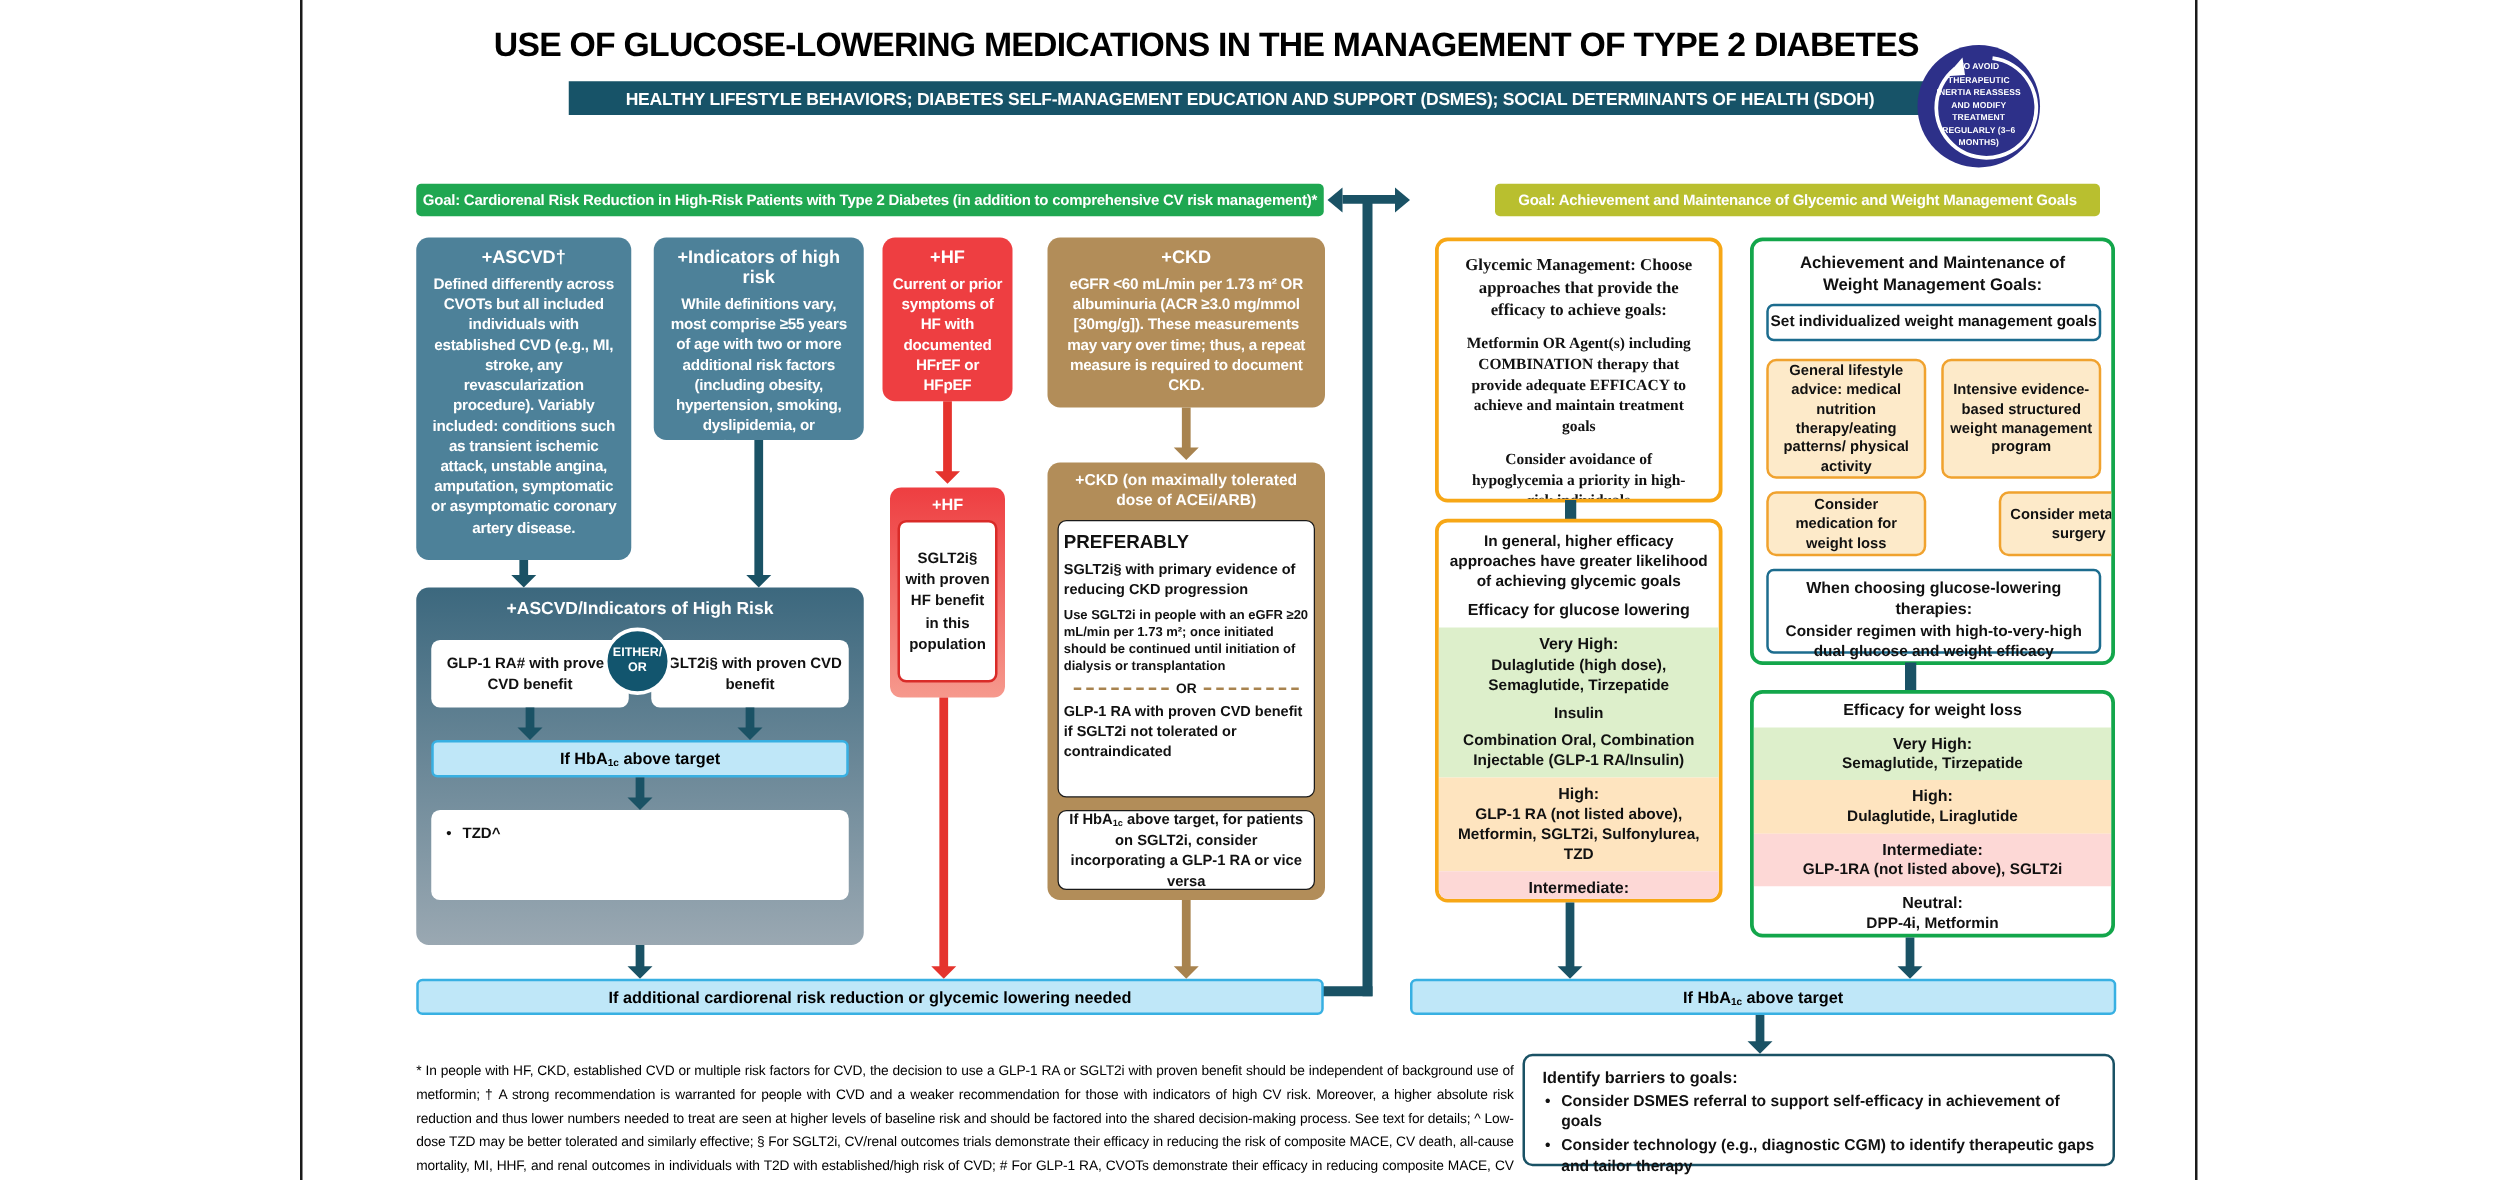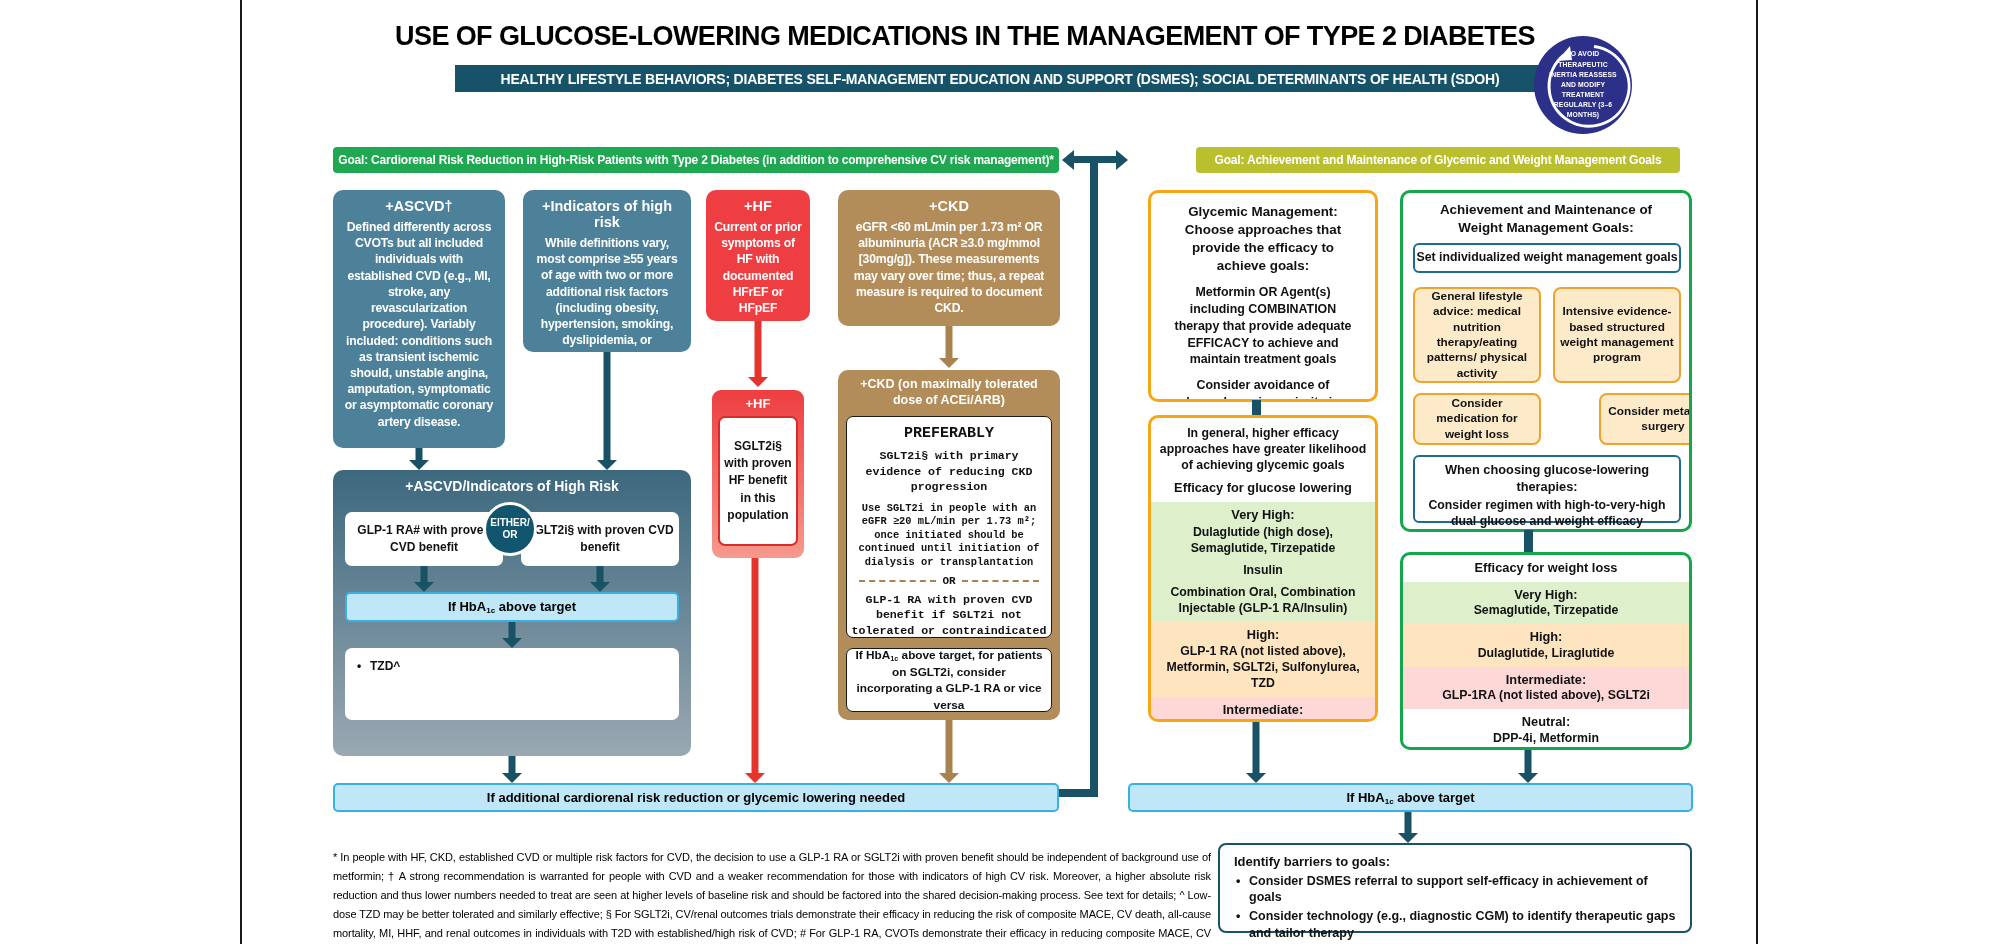--- a/index.html
+++ b/index.html
@@ -54,21 +54,21 @@
 
   .orangebox{background:#fff;border:3.5px solid #f7a716;border-radius:10px;overflow:hidden;}
   .greenbox{background:#fff;border:3.5px solid #13a64b;border-radius:10px;overflow:hidden;}
   .tier{padding:5px 6px;text-align:center;font-size:12.3px;line-height:1.3;}
   .tier .lb{font-size:12.8px;}
   .tier.green{background:#ddefcb;} .tier.peach{background:#fee4bf;} .tier.pink{background:#fdd8d6;}
   .tier .it{margin:2px 0 6px;}
   .peachcard{background:#fdeac9;border:2px solid #f0a22e;border-radius:8px;font-size:11.8px;line-height:1.3;padding:4px;}
   .tealborder{background:#fff;border:2px solid #1c6c8e;border-radius:6px;font-size:12.3px;line-height:1.3;}
 
-  .ckdinner{text-align:center;font-family:Liberation Mono, monospace;}
+  .ckdinner{}
   .ordiv{display:flex;align-items:center;gap:6px;margin:5px 8px;}
   .ordiv .dl{flex:1;border-top:2.5px dashed #a8834f;height:0;}
   .ordiv .ot{font-size:11px;}
 
   .barrier{background:#fff;border:2.5px solid #1a5265;border-radius:8px;text-align:left;padding:8px 14px;}
   .barrier .hd{font-size:13px;margin-bottom:2px;}
   .footnote{font-size:11px;font-weight:400;letter-spacing:-0.1px;line-height:1.72;text-align:justify;color:#000;}
 </style>
 </head>
 <body>
@@ -92,21 +92,21 @@
 
   <div class="abs ctr goal left" style="left:333px;top:147px;width:726px;height:26px;">Goal: Cardiorenal Risk Reduction in High-Risk Patients with Type 2 Diabetes (in addition to comprehensive CV risk management)*</div>
   <div class="abs ctr goal right" style="left:1196px;top:147px;width:484px;height:26px;">Goal: Achievement and Maintenance of Glycemic and Weight Management Goals</div>
 
   <div class="harr2" style="left:1074px;top:156px;width:42px;"></div>
   <div class="stub" style="left:1090px;top:159px;width:8px;height:638px;"></div>
   <div class="stub" style="left:1052px;top:789px;width:46px;height:8px;"></div>
 
   <div class="abs riskbox steel" style="left:333px;top:190px;width:172px;height:258px;">
     <div class="hd">+ASCVD†</div>
-    <div class="bd">Defined differently across CVOTs but all included individuals with established CVD (e.g., MI, stroke, any revascularization procedure). Variably included: conditions such as transient ischemic should, unstable angina, amputation, symptomatic or asymptomatic coronary artery disease.</div>
+    <div class="bd">Defined differently across CVOTs but all included individuals with established CVD (e.g., MI, stroke, any revascularization procedure). Variably included: conditions such as transient ischemic attack, unstable angina, amputation, symptomatic or asymptomatic coronary artery disease.</div>
   </div>
   <div class="abs riskbox steel" style="left:523px;top:190px;width:168px;height:162px;">
     <div class="hd">+Indicators of high risk</div>
     <div class="bd">While definitions vary, most comprise ≥55 years of age with two or more additional risk factors (including obesity, hypertension, smoking, dyslipidemia, or albuminuria)</div>
   </div>
   <div class="abs riskbox redbox" style="left:706px;top:190px;width:104px;height:131px;">
     <div class="hd">+HF</div>
     <div class="bd">Current or prior symptoms of HF with documented HFrEF or HFpEF</div>
   </div>
   <div class="abs riskbox tanbox" style="left:838px;top:190px;width:222px;height:136px;">
@@ -161,21 +161,21 @@
     </div>
     <div class="varr" style="left:168px;top:152px;height:26px;"></div>
     <div class="abs whitebox bullets" style="left:12px;top:178px;width:334px;height:72px;padding:8px 10px;">
       <div class="bi">TZD^</div>
     </div>
   </div>
   <div class="varr" style="left:501px;top:756px;height:27px;"></div>
 
   <div class="abs ctr bluebar" style="left:333px;top:783px;width:726px;height:29px;">If additional cardiorenal risk reduction or glycemic lowering needed</div>
 
-  <div class="abs orangebox" style="left:1148px;top:190px;width:230px;height:212px;text-align:center;padding:10px 21px;">
+  <div class="abs orangebox" style="left:1148px;top:190px;width:230px;height:212px;text-align:center;padding:10px 21px;font-family:Liberation Serif, serif;">
     <div style="font-size:13.4px;line-height:1.35;">Glycemic Management: Choose approaches that provide the efficacy to achieve goals:</div>
     <div style="font-size:12.4px;line-height:1.35;margin-top:9px;">Metformin OR Agent(s) including COMBINATION therapy that provide adequate EFFICACY to achieve and maintain treatment goals</div>
     <div style="font-size:12.4px;line-height:1.35;margin-top:9px;">Consider avoidance of hypoglycemia a priority in high-risk individuals</div>
   </div>
   <div class="stub" style="left:1252px;top:400px;width:9px;height:17px;"></div>
   <div class="abs orangebox" style="left:1148px;top:415px;width:230px;height:307px;">
     <div class="tier" style="padding-top:8px;">
       <div style="line-height:1.3;">In general, higher efficacy approaches have greater likelihood of achieving glycemic goals</div>
       <div style="margin-top:6px;font-size:12.8px;">Efficacy for glucose lowering</div>
     </div>

